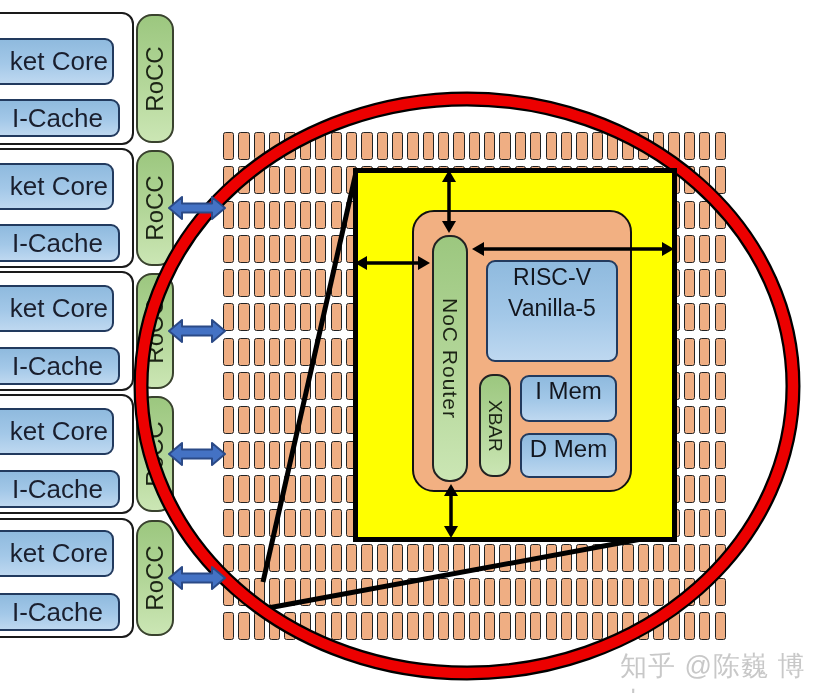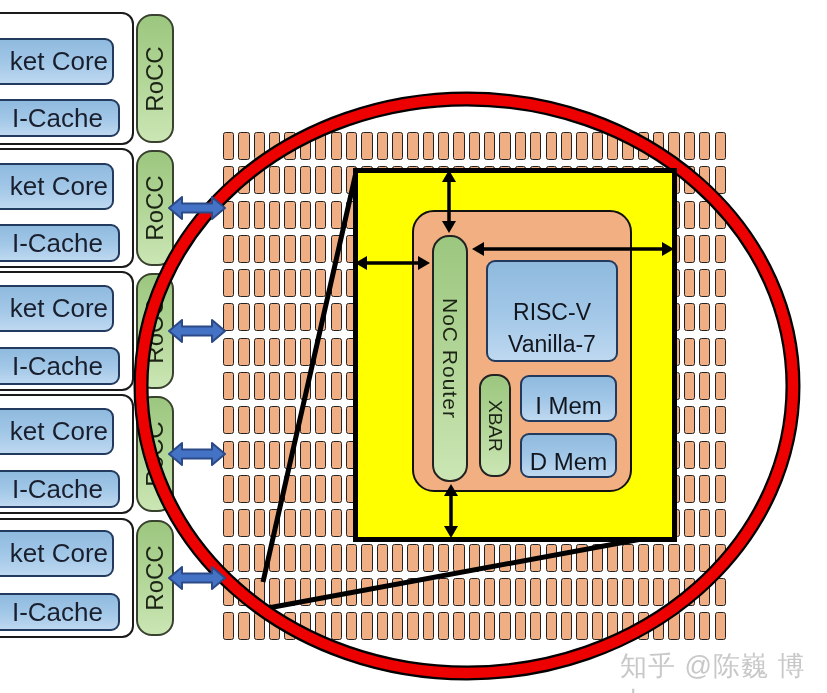--- a/index.html
+++ b/index.html
@@ -41,21 +41,21 @@
   .green-pill{position:absolute;box-sizing:border-box;
               background:linear-gradient(180deg,#9cc77f 0%,#b4d79a 55%,#cbe6b4 100%);
               border:2px solid #222;display:flex;align-items:center;justify-content:center;}
   .noc{left:79px;top:67px;width:36px;height:247px;border-radius:17px;}
   .noc span{writing-mode:vertical-rl;font-size:21px;letter-spacing:1px;color:#1c2415;white-space:nowrap;}
   .xbar{left:126px;top:206px;width:32px;height:103px;border-radius:14px;}
   .xbar span{writing-mode:vertical-rl;font-size:19px;color:#1c2415;white-space:nowrap;}
   .blue-block{position:absolute;box-sizing:border-box;
               background:linear-gradient(180deg,#8fbade 0%,#a3c8e8 55%,#bed8f0 100%);
               border:2px solid #223a5e;border-radius:9px;
-              display:flex;align-items:flex-end;justify-content:center;
+              display:flex;align-items:flex-start;justify-content:center;
               text-align:center;color:#12161f;}
   .riscv{left:133px;top:92px;width:132px;height:102px;font-size:23px;line-height:1.36;}
   .imem{left:167px;top:207px;width:97px;height:47px;font-size:24px;}
   .dmem{left:167px;top:265px;width:97px;height:45px;font-size:24px;}
   #inset-arrows{position:absolute;left:0;top:0;}
 
   
   #arrow-layer{position:absolute;inset:0;z-index:6;pointer-events:none;}
   .link-arrow{position:absolute;left:168px;}
 
@@ -610,21 +610,21 @@
     <div id="inset-inner">
       <div class="tile-big"></div>
 
       <div class="green-pill noc">
         <span>NoC Router</span>
       </div>
 
       <div class="blue-block riscv">
         <div>
           <div>RISC-V</div>
-          <div>Vanilla-7</div>
+          <div>Vanilla-5</div>
         </div>
       </div>
 
       <div class="green-pill xbar">
         <span>XBAR</span>
       </div>
 
       <div class="blue-block dmem">
         <span>D Mem</span>
       </div>

